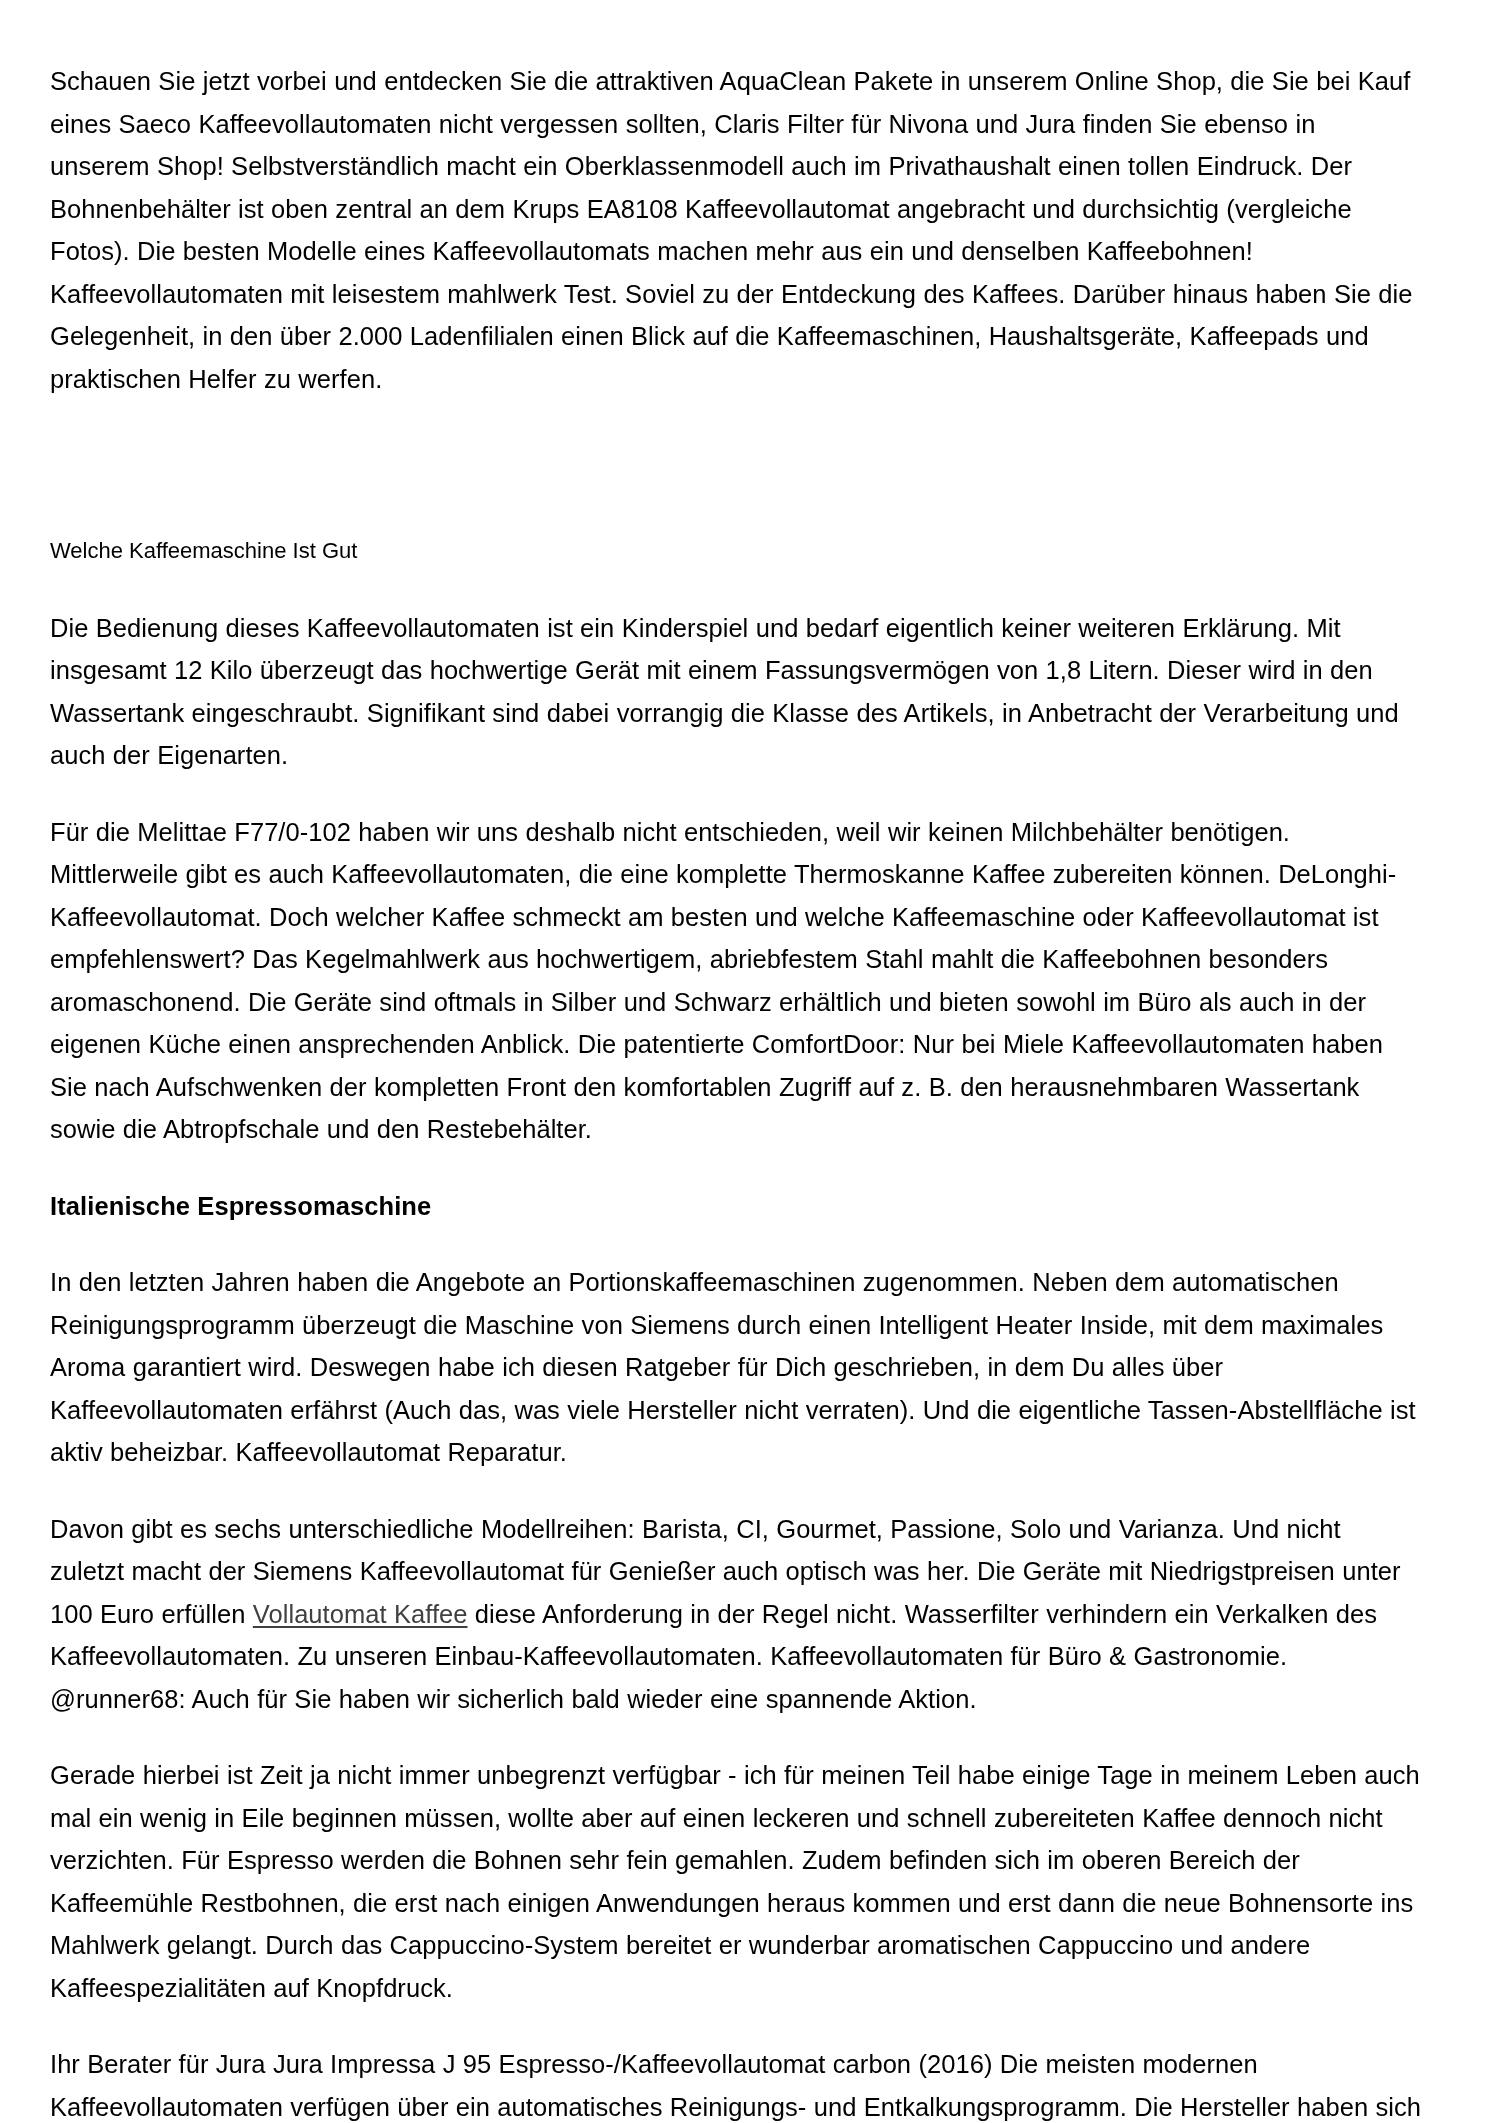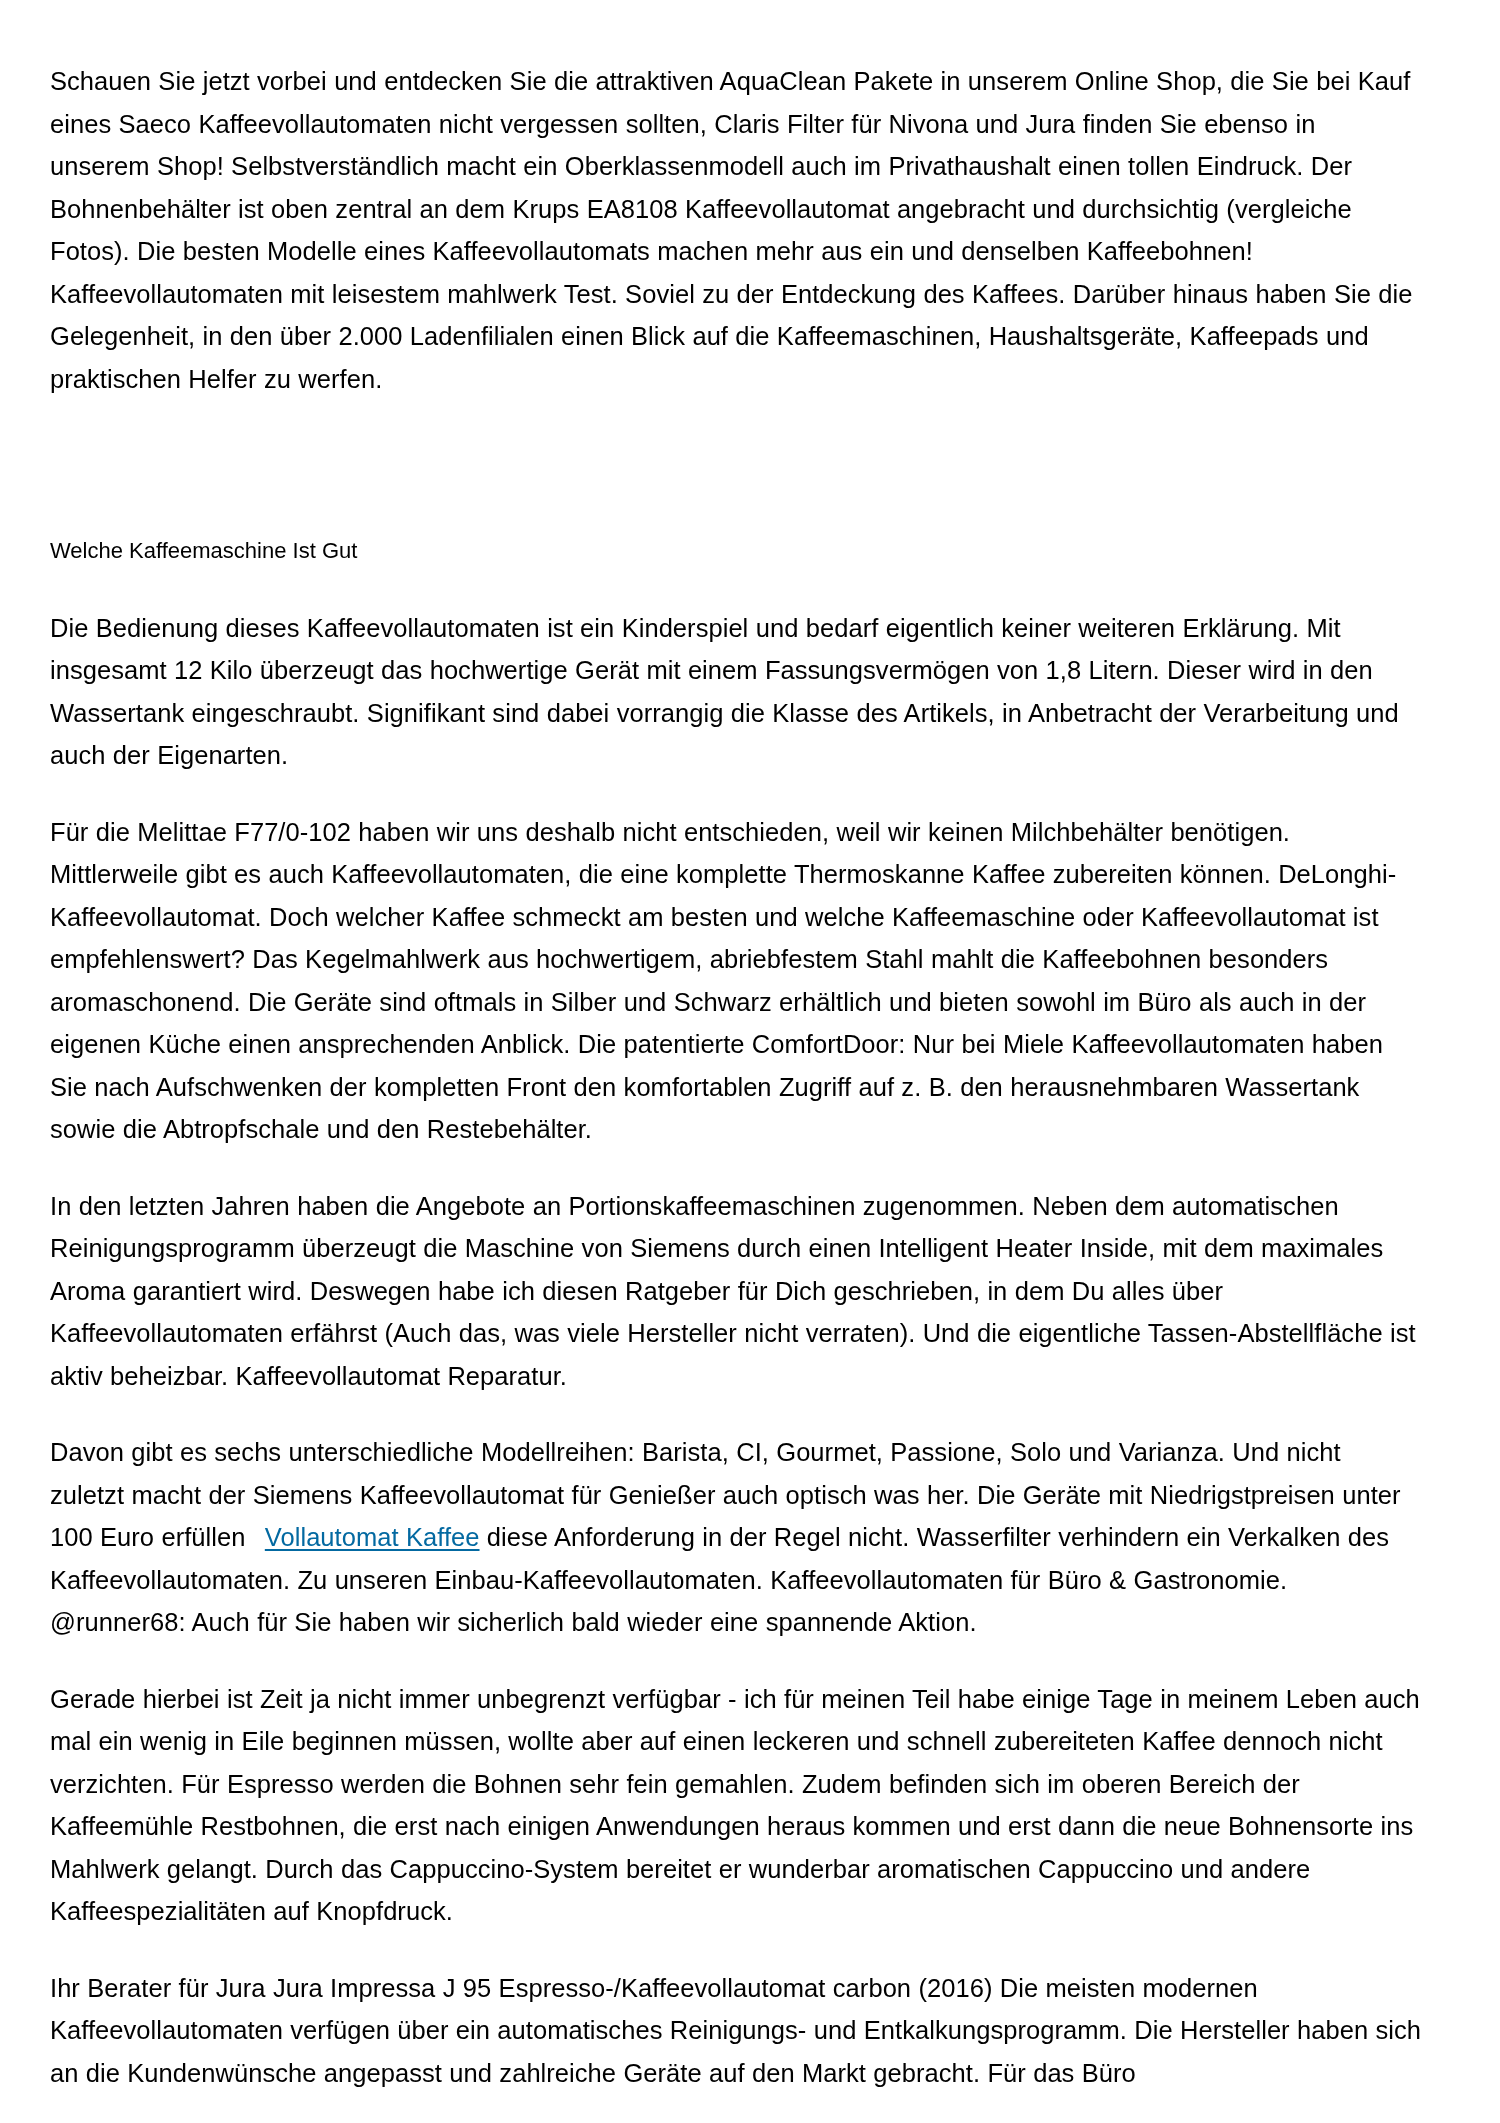--- a/index.html
+++ b/index.html
@@ -52,43 +52,43 @@
   }
   .heading-bold {
     font-size: 25.5px;
     line-height: 42.5px;
     font-weight: 700;
     color: #000000;
     margin: 0 0 34px 0;
     letter-spacing: 0.1px;
   }
   a.inline-link {
-    color: #0369a1;
+    color: #404040;
     text-decoration: underline;
     text-underline-offset: 3px;
     text-decoration-thickness: 1.5px;
-    margin-left: 12px;
   }
 </style>
 </head>
 <body>
 
 <div class="page">
   <div class="content">
 
     <p class="para">Schauen Sie jetzt vorbei und entdecken Sie die attraktiven AquaClean Pakete in unserem Online Shop, die Sie bei Kauf eines Saeco Kaffeevollautomaten nicht vergessen sollten, Claris Filter für Nivona und Jura finden Sie ebenso in unserem Shop! Selbstverständlich macht ein Oberklassenmodell auch im Privathaushalt einen tollen Eindruck. Der Bohnenbehälter ist oben zentral an dem Krups EA8108 Kaffeevollautomat angebracht und durchsichtig (vergleiche Fotos). Die besten Modelle eines Kaffeevollautomats machen mehr aus ein und denselben Kaffeebohnen! Kaffeevollautomaten mit leisestem mahlwerk Test. Soviel zu der Entdeckung des Kaffees. Darüber hinaus haben Sie die Gelegenheit, in den über 2.000 Ladenfilialen einen Blick auf die Kaffeemaschinen, Haushaltsgeräte, Kaffeepads und praktischen Helfer zu werfen.</p>
 
     <div class="spacer-lg"></div>
 
     <h2 class="heading-plain">Welche Kaffeemaschine Ist Gut</h2>
 
     <p class="para">Die Bedienung dieses Kaffeevollautomaten ist ein Kinderspiel und bedarf eigentlich keiner weiteren Erklärung. Mit insgesamt 12 Kilo überzeugt das hochwertige Gerät mit einem Fassungsvermögen von 1,8 Litern. Dieser wird in den Wassertank eingeschraubt. Signifikant sind dabei vorrangig die Klasse des Artikels, in Anbetracht der Verarbeitung und auch der Eigenarten.</p>
 
     <p class="para">Für die Melittae F77/0-102 haben wir uns deshalb nicht entschieden, weil wir keinen Milchbehälter benötigen. Mittlerweile gibt es auch Kaffeevollautomaten, die eine komplette Thermoskanne Kaffee zubereiten können. DeLonghi-Kaffeevollautomat. Doch welcher Kaffee schmeckt am besten und welche Kaffeemaschine oder Kaffeevollautomat ist empfehlenswert? Das Kegelmahlwerk aus hochwertigem, abriebfestem Stahl mahlt die Kaffeebohnen besonders aromaschonend. Die Geräte sind oftmals in Silber und Schwarz erhältlich und bieten sowohl im Büro als auch in der eigenen Küche einen ansprechenden Anblick. Die patentierte ComfortDoor: Nur bei Miele Kaffeevollautomaten haben Sie nach Aufschwenken der kompletten Front den komfortablen Zugriff auf z. B. den herausnehmbaren Wassertank sowie die Abtropfschale und den Restebehälter.</p>
 
+    <h3 class="heading-bold">Italienische Espressomaschine</h3>
 
     <p class="para">In den letzten Jahren haben die Angebote an Portionskaffeemaschinen zugenommen. Neben dem automatischen Reinigungsprogramm überzeugt die Maschine von Siemens durch einen Intelligent Heater Inside, mit dem maximales Aroma garantiert wird. Deswegen habe ich diesen Ratgeber für Dich geschrieben, in dem Du alles über Kaffeevollautomaten erfährst (Auch das, was viele Hersteller nicht verraten). Und die eigentliche Tassen-Abstellfläche ist aktiv beheizbar. Kaffeevollautomat Reparatur.</p>
 
     <p class="para"><span>Davon gibt es sechs unterschiedliche Modellreihen: Barista, CI, Gourmet, Passione, Solo und Varianza. Und nicht zuletzt macht der Siemens Kaffeevollautomat für Genießer auch optisch was her. Die Geräte mit Niedrigstpreisen unter 100 Euro erfüllen </span><a href="#" class="inline-link">Vollautomat Kaffee</a><span> diese Anforderung in der Regel nicht. Wasserfilter verhindern ein Verkalken des Kaffeevollautomaten. Zu unseren Einbau-Kaffeevollautomaten. Kaffeevollautomaten für Büro &amp; Gastronomie. @runner68: Auch für Sie haben wir sicherlich bald wieder eine spannende Aktion.</span></p>
 
     <p class="para">Gerade hierbei ist Zeit ja nicht immer unbegrenzt verfügbar - ich für meinen Teil habe einige Tage in meinem Leben auch mal ein wenig in Eile beginnen müssen, wollte aber auf einen leckeren und schnell zubereiteten Kaffee dennoch nicht verzichten. Für Espresso werden die Bohnen sehr fein gemahlen. Zudem befinden sich im oberen Bereich der Kaffeemühle Restbohnen, die erst nach einigen Anwendungen heraus kommen und erst dann die neue Bohnensorte ins Mahlwerk gelangt. Durch das Cappuccino-System bereitet er wunderbar aromatischen Cappuccino und andere Kaffeespezialitäten auf Knopfdruck.</p>
 
     <p class="para tight">Ihr Berater für Jura Jura Impressa J 95 Espresso-/Kaffeevollautomat carbon (2016) Die meisten modernen Kaffeevollautomaten verfügen über ein automatisches Reinigungs- und Entkalkungsprogramm. Die Hersteller haben sich an die Kundenwünsche angepasst und zahlreiche Geräte auf den Markt gebracht. Für das Büro</p>
 
   </div>

